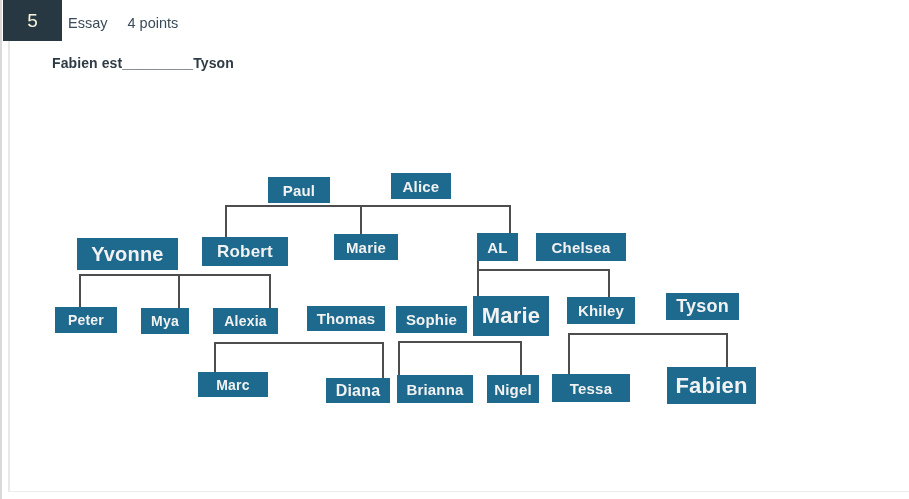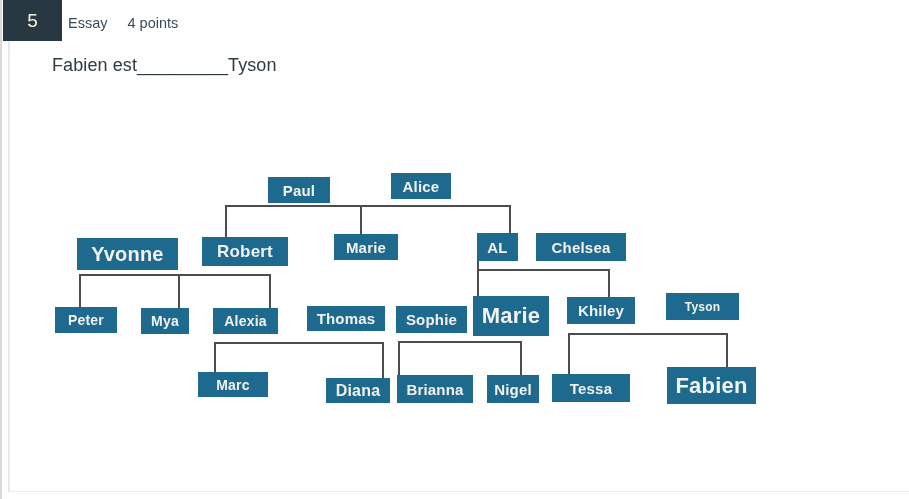--- a/index.html
+++ b/index.html
@@ -31,21 +31,21 @@
   }
   .q-meta{
     position:absolute;left:68px;top:15px;
     display:flex;gap:20px;
     color:var(--header-text,#394b58);
     font-size:14.5px;
   }
   .q-prompt{
     position:absolute;left:52px;top:55px;
     color:var(--prompt-text,#2d3b45);
-    font-size:18px;font-weight:400;
+    font-size:14px;font-weight:700;
     letter-spacing:0.1px;
   }
   .family-tree{
     position:absolute;left:0;top:0;width:719px;height:499px;
   }
   .node{
     position:absolute;
     background:var(--node-bg,#1e6a8e);
     color:var(--node-text,#f2f2f2);
     display:flex;align-items:center;justify-content:center;
@@ -106,21 +106,21 @@
       <div class="node" style="left: 334px; top: 234px; width: 64px; height: 26px; font-size: 15px;">Marie</div>
       <div class="node" style="left: 477px; top: 233px; width: 41px; height: 28px; font-size: 15px;">AL</div>
       <div class="node" style="left: 536px; top: 233px; width: 90px; height: 28px; font-size: 15px;">Chelsea</div>
       <div class="node" style="left: 55px; top: 307px; width: 62px; height: 26px; font-size: 14px;">Peter</div>
       <div class="node" style="left: 141px; top: 308px; width: 48px; height: 26px; font-size: 14px;">Mya</div>
       <div class="node" style="left: 213px; top: 308px; width: 65px; height: 26px; font-size: 14px;">Alexia</div>
       <div class="node" style="left: 307px; top: 306px; width: 78px; height: 25px; font-size: 15px;">Thomas</div>
       <div class="node" style="left: 396px; top: 306px; width: 71px; height: 27px; font-size: 15px;">Sophie</div>
       <div class="node" style="left: 473px; top: 296px; width: 76px; height: 40px; font-size: 22px;">Marie</div>
       <div class="node" style="left: 567px; top: 297px; width: 68px; height: 27px; font-size: 15px;">Khiley</div>
-      <div class="node" style="left: 666px; top: 293px; width: 73px; height: 27px; font-size: 12px;">Tyson</div>
+      <div class="node" style="left: 666px; top: 293px; width: 73px; height: 27px; font-size: 18px;">Tyson</div>
       <div class="node" style="left: 198px; top: 372px; width: 70px; height: 25px; font-size: 14px;">Marc</div>
       <div class="node" style="left: 326px; top: 378px; width: 64px; height: 25px; font-size: 16px;">Diana</div>
       <div class="node" style="left: 397px; top: 375px; width: 76px; height: 28px; font-size: 15px;">Brianna</div>
       <div class="node" style="left: 487px; top: 375px; width: 52px; height: 28px; font-size: 15px;">Nigel</div>
       <div class="node" style="left: 552px; top: 374px; width: 78px; height: 28px; font-size: 15px;">Tessa</div>
       <div class="node" style="left: 667px; top: 367px; width: 89px; height: 37px; font-size: 22px;">Fabien</div>
     </div>
 
 </div>
 

